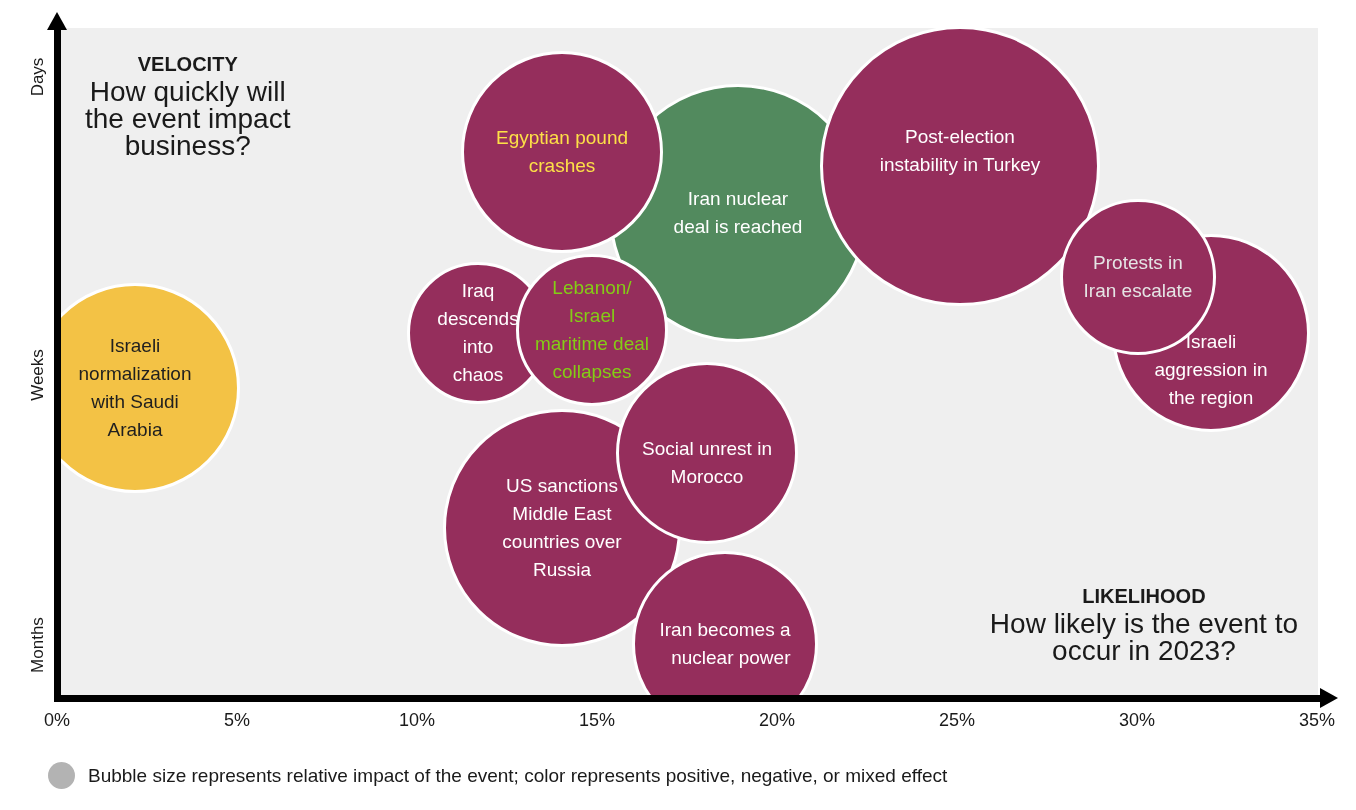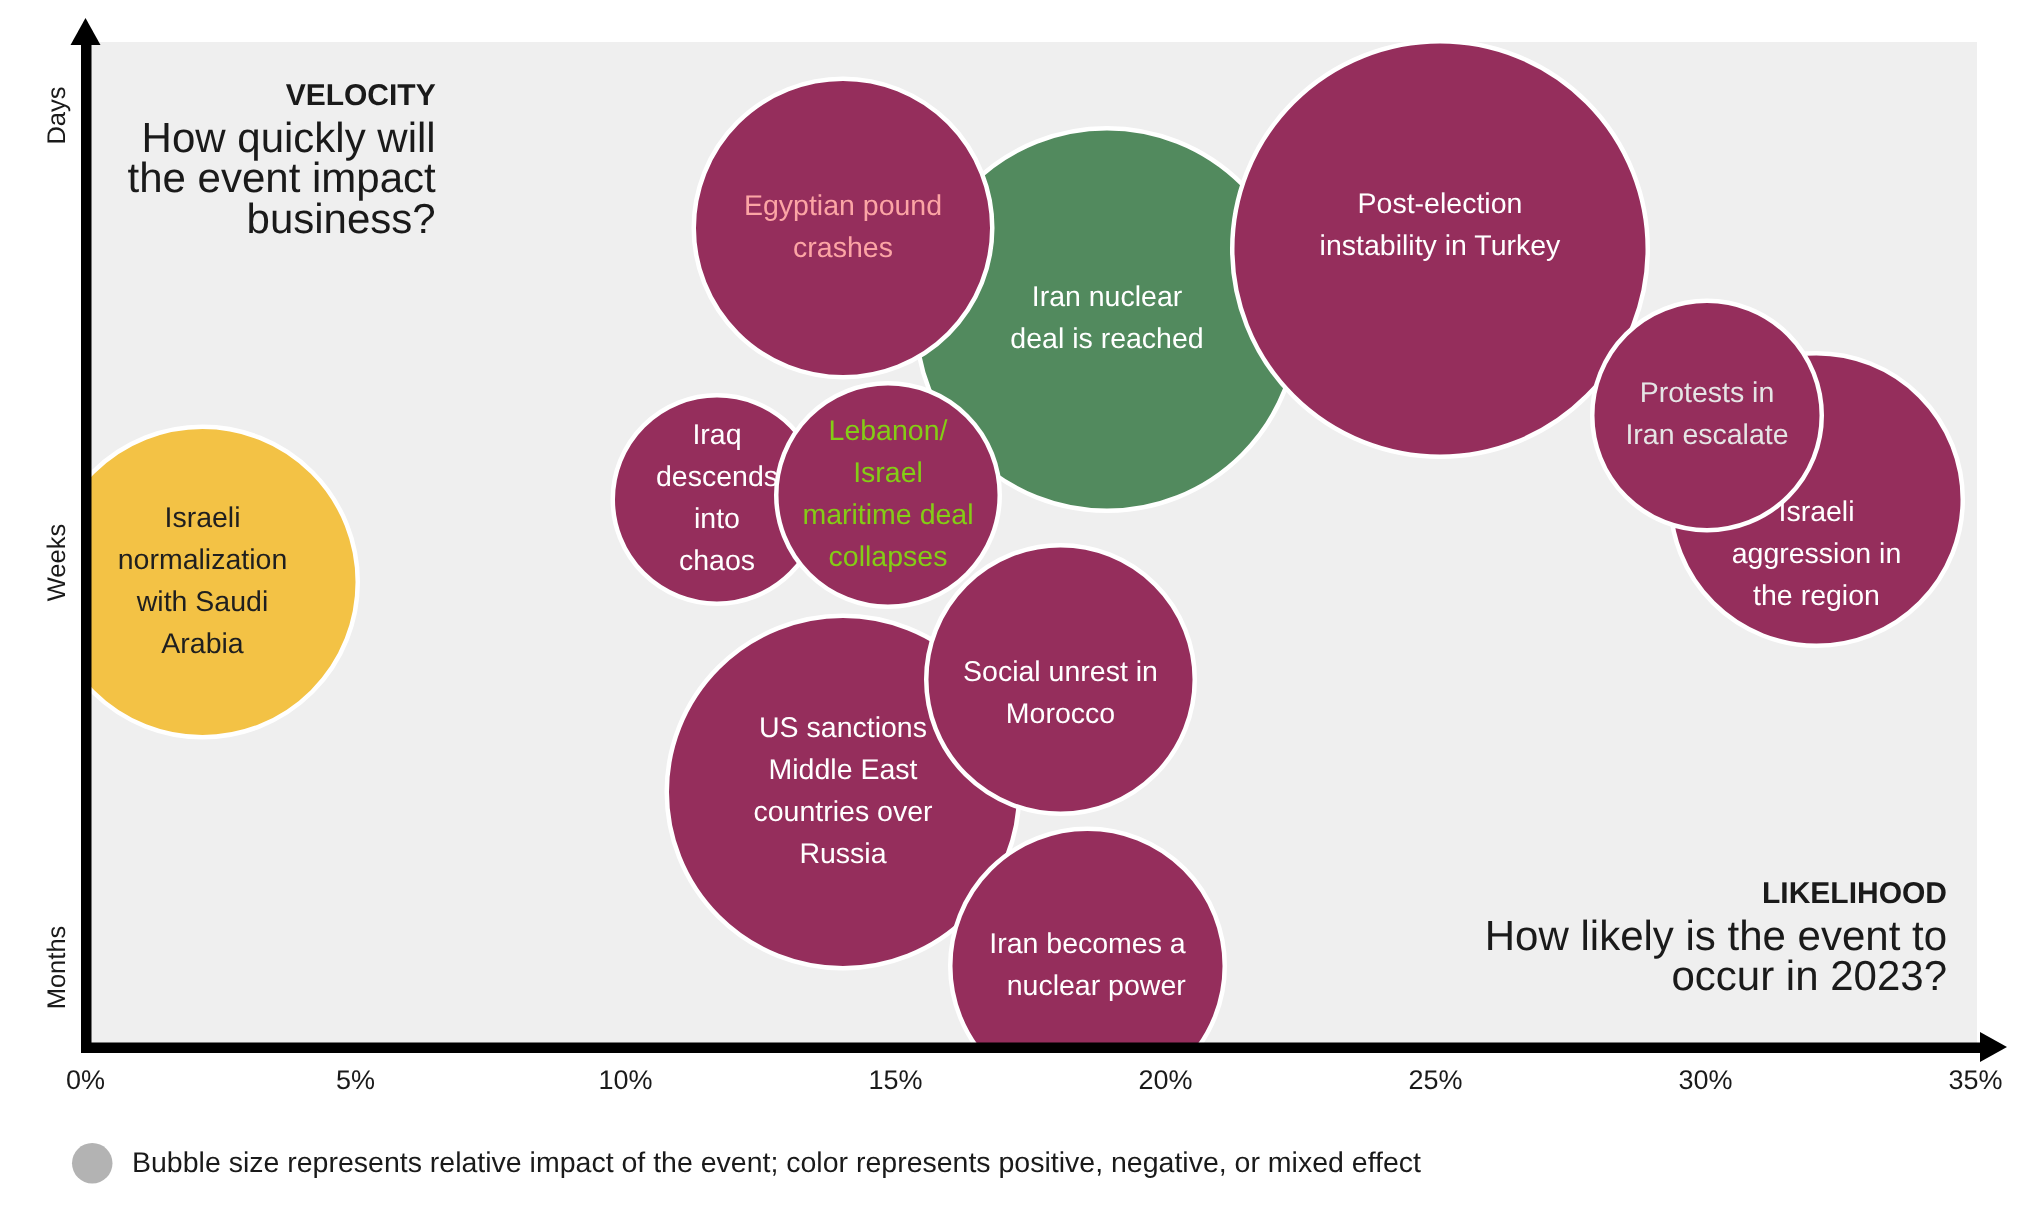--- a/index.html
+++ b/index.html
@@ -11,38 +11,38 @@
   .axis-line{position:absolute;background:#000;}
   .arrow-up{position:absolute;width:0;height:0;border-left:10px solid transparent;border-right:10px solid transparent;border-bottom:18px solid #000;}
   .arrow-right{position:absolute;width:0;height:0;border-top:10px solid transparent;border-bottom:10px solid transparent;border-left:18px solid #000;}
   .bubble{
     position:absolute;border-radius:50%;box-sizing:border-box;border:3px solid #ffffff;
     display:flex;align-items:center;justify-content:center;text-align:center;
   }
   .bubble .lbl{white-space:pre-line;font-size:19px;line-height:28px;}
   .hdr-title{font-weight:bold;font-size:20px;line-height:28px;}
   .hdr-sub{font-size:28px;line-height:27px;white-space:pre-line;}
-  .velocity-block{position:absolute;left:85px;top:50px;text-align:right;}
-  .likelihood-block{position:absolute;right:58px;top:582px;text-align:right;}
+  .velocity-block{position:absolute;left:85px;top:50px;text-align:center;}
+  .likelihood-block{position:absolute;right:58px;top:582px;text-align:center;}
   .tick{position:absolute;top:710px;transform:translateX(-50%);font-size:18px;}
   .yzone{position:absolute;transform:translate(-50%,-50%) rotate(-90deg);font-size:17px;white-space:nowrap;}
   .caption-dot{position:absolute;left:48px;top:762px;width:27px;height:27px;border-radius:50%;}
   .caption-text{position:absolute;left:88px;top:765px;font-size:19px;}
 </style>
 </head>
 <body>
 
 <div class="canvas">
 
   <div class="plot" id="plot" style="left: 60px; top: 28px; width: 1258px; height: 669px; background: rgb(239, 239, 239);">
       <div class="bubble" style="left: 549px; top: 56px; width: 258px; height: 258px; background: rgb(82, 138, 94); color: rgb(255, 255, 255);">
         <div class="lbl" style="transform: translateY(0px);">Iran nuclear
 deal is reached</div>
       </div>
-      <div class="bubble" style="left: 401px; top: 23px; width: 202px; height: 202px; background: rgb(149, 46, 92); color: #fca5a5;">
+      <div class="bubble" style="left: 401px; top: 23px; width: 202px; height: 202px; background: rgb(149, 46, 92); color: #fde047;">
         <div class="lbl" style="transform: translateY(0px);">Egyptian pound
 crashes</div>
       </div>
       <div class="bubble" style="left: 760px; top: -2px; width: 280px; height: 280px; background: rgb(149, 46, 92); color: rgb(255, 255, 255);">
         <div class="lbl" style="transform: translateY(-15px);">Post-election
 instability in Turkey</div>
       </div>
       <div class="bubble" style="left: 383px; top: 381px; width: 238px; height: 238px; background: rgb(149, 46, 92); color: rgb(255, 255, 255);">
         <div class="lbl" style="transform: translateY(0px);">US sanctions
 Middle East

